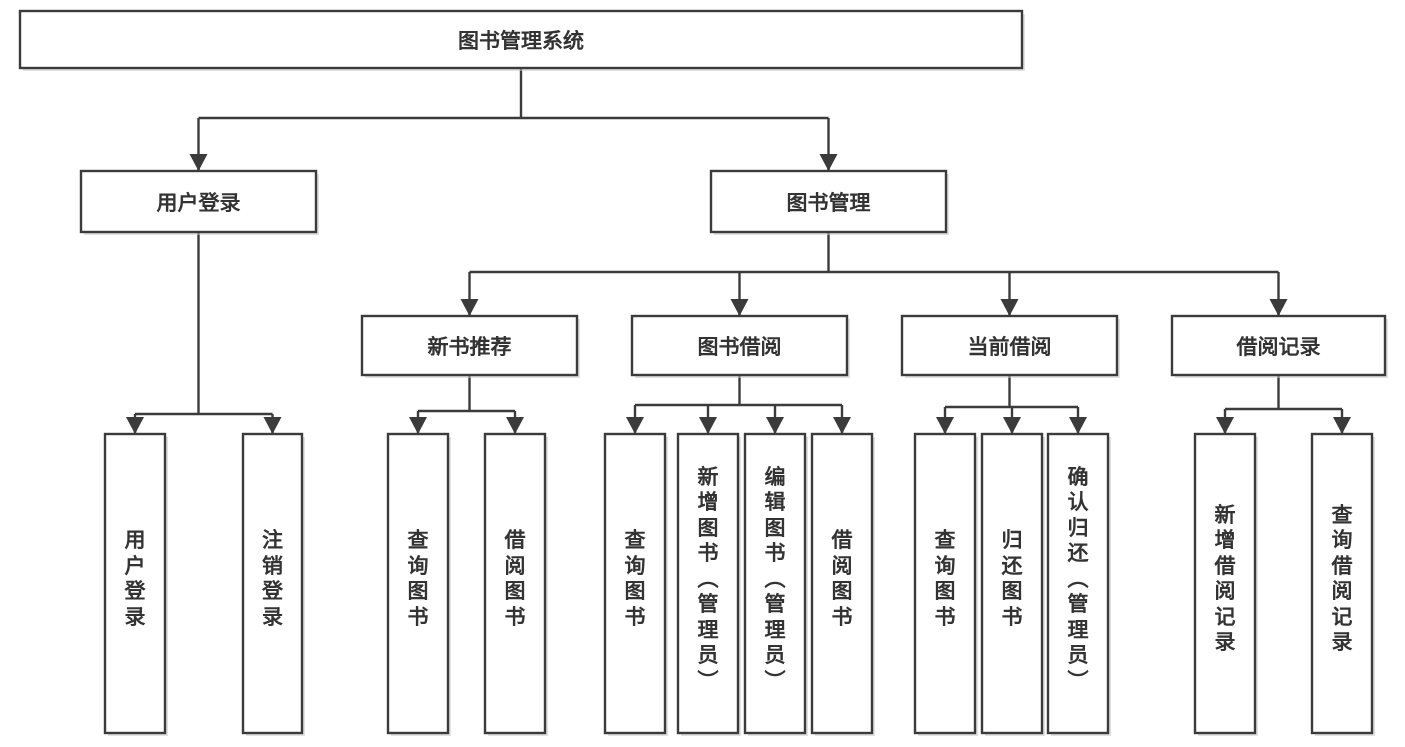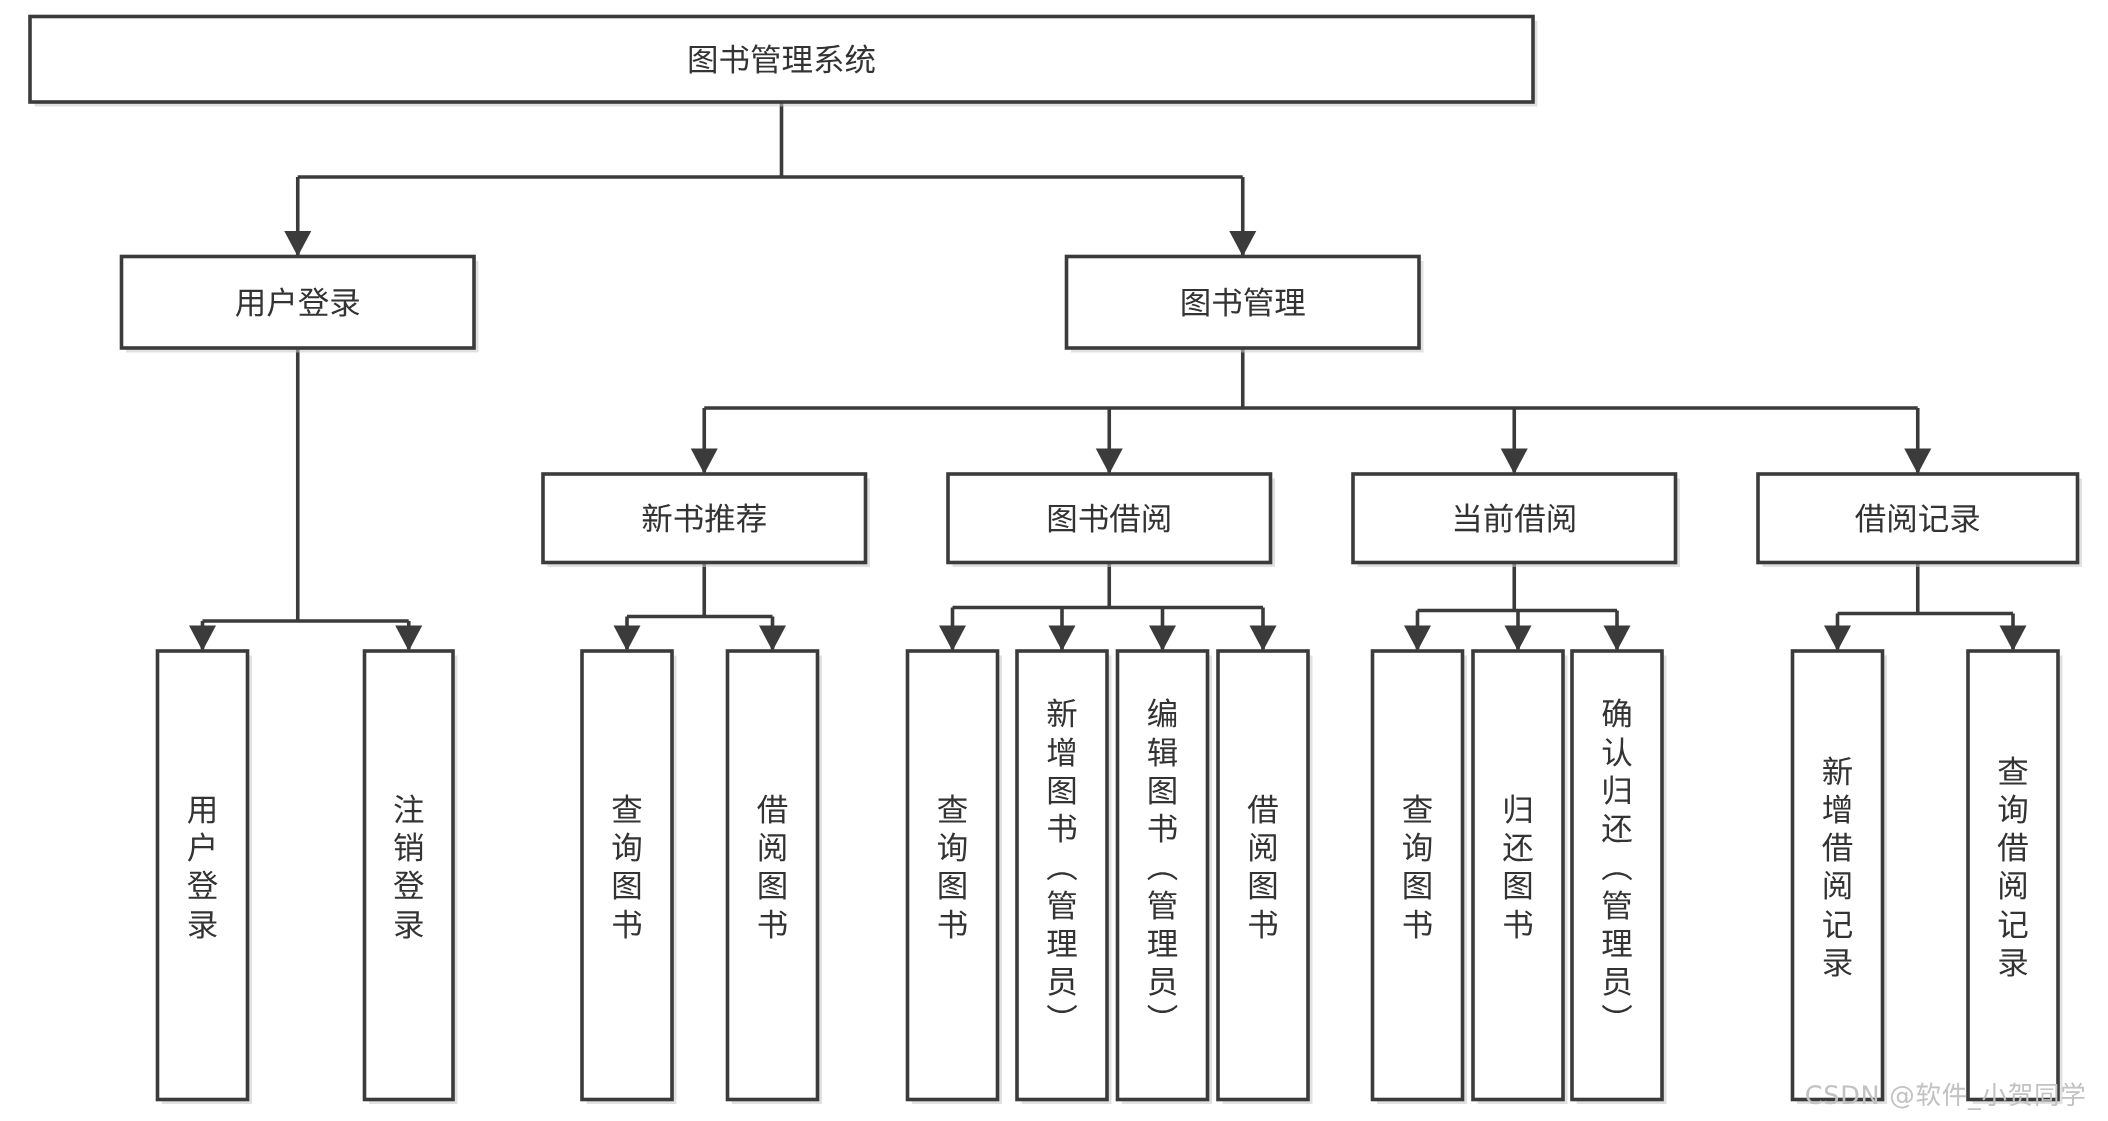--- a/index.html
+++ b/index.html
@@ -14,20 +14,21 @@
     position: relative;
     overflow: hidden;
     font-family: "DejaVu Sans", "Liberation Sans", sans-serif;
   }
   #diagram-root {
     position: absolute;
     left: 0;
     top: 0;
     width: 1405px;
     height: 747px;
+    font-weight: bold;
   }
   svg#flow {
     display: block;
     width: 1405px;
     height: 747px;
   }
   .node-box {
     fill: #ffffff;
     stroke: #3b3b3b;
     stroke-width: 2.4;
@@ -226,14 +227,13 @@
           <rect x="1195" y="434" width="60" height="299" class="node-box"></rect>
           <text x="1225" class="node-label-vertical"><tspan x="1225" y="521.75">新</tspan><tspan x="1225" y="547.25">增</tspan><tspan x="1225" y="572.75">借</tspan><tspan x="1225" y="598.25">阅</tspan><tspan x="1225" y="623.75">记</tspan><tspan x="1225" y="649.25">录</tspan></text>
         </g>
         <g>
           <rect x="1315" y="437" width="60" height="299" class="node-shadow"></rect>
           <rect x="1312" y="434" width="60" height="299" class="node-box"></rect>
           <text x="1342" class="node-label-vertical"><tspan x="1342" y="521.75">查</tspan><tspan x="1342" y="547.25">询</tspan><tspan x="1342" y="572.75">借</tspan><tspan x="1342" y="598.25">阅</tspan><tspan x="1342" y="623.75">记</tspan><tspan x="1342" y="649.25">录</tspan></text>
         </g>
       </g>
   </svg>
-  <div class="watermark">CSDN @软件_小贺同学</div>
 </div>
 
 </body></html>

